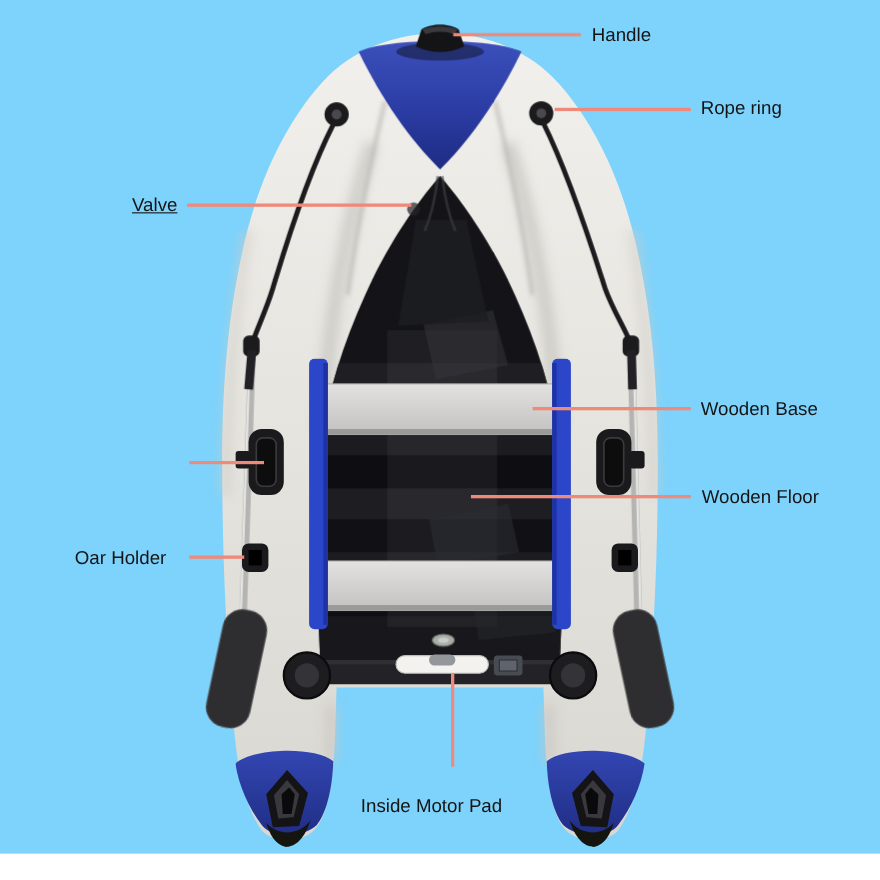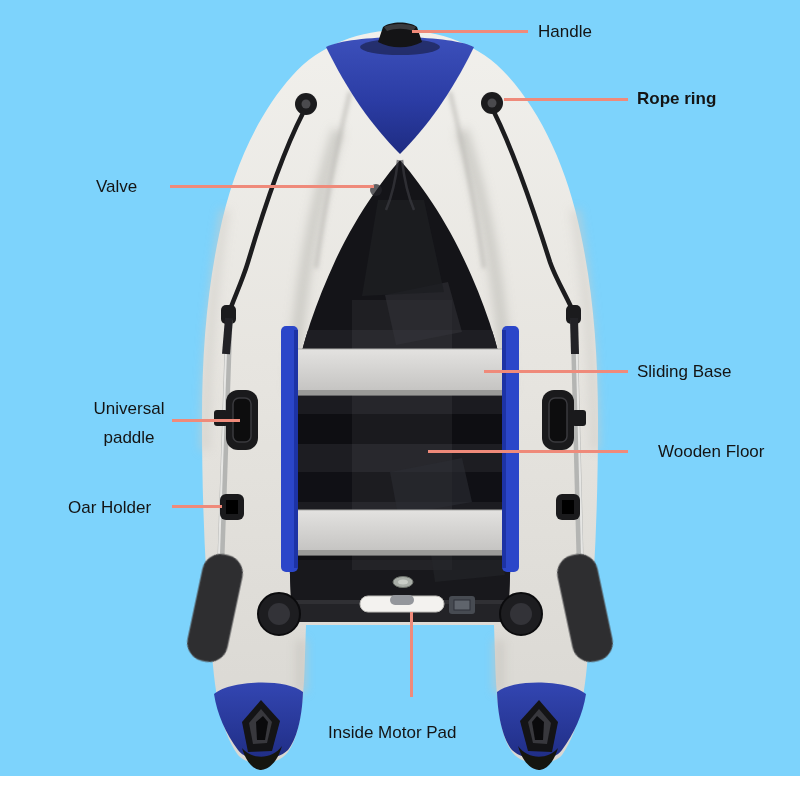--- a/index.html
+++ b/index.html
@@ -216,24 +216,20 @@
   <div class="leader h" style="left:412px; top:30px;  width:116px;"></div>
   <div class="leader h" style="left:504px; top:98px;  width:124px;"></div>
   <div class="leader h" style="left:170px; top:185px; width:204px;"></div>
   <div class="leader h" style="left:484px; top:370px; width:144px;"></div>
   <div class="leader h" style="left:172px; top:419px; width:68px;"></div>
   <div class="leader h" style="left:428px; top:450px; width:200px;"></div>
   <div class="leader h" style="left:172px; top:505px; width:50px;"></div>
   <div class="leader v" style="left:410px; top:612px; height:85px;"></div>
 
   <div class="label" style="left:538px; top:22px;">Handle</div>
-  <div class="label" style="left:637px; top:89px;font-weight:bold;">Rope ring</div>
-  <div class="label" style="left:96px; top:177px;">Valve</div>
-  <div class="label" style="left:637px; top:362px;">Sliding Base</div>
-  <div class="label" style="left:658px; top:442px;">Wooden Floor</div>
-  <div class="label label-universal" style="left:87px; top:394px;">
-    <div>Universal</div>
-    <div>paddle</div>
-  </div>
+  <div class="label" style="left:637px; top:89px;">Rope ring</div>
+  <div class="label" style="left:120px; top:177px;text-decoration:underline;">Valve</div>
+  <div class="label" style="left:637px; top:362px;">Wooden Base</div>
+  <div class="label" style="left:638px; top:442px;">Wooden Floor</div>
   <div class="label" style="left:68px; top:498px;text-align:center;">Oar Holder</div>
   <div class="label" style="left:328px; top:723px;">Inside Motor Pad</div>
 
 </div>
 
 </body></html>

